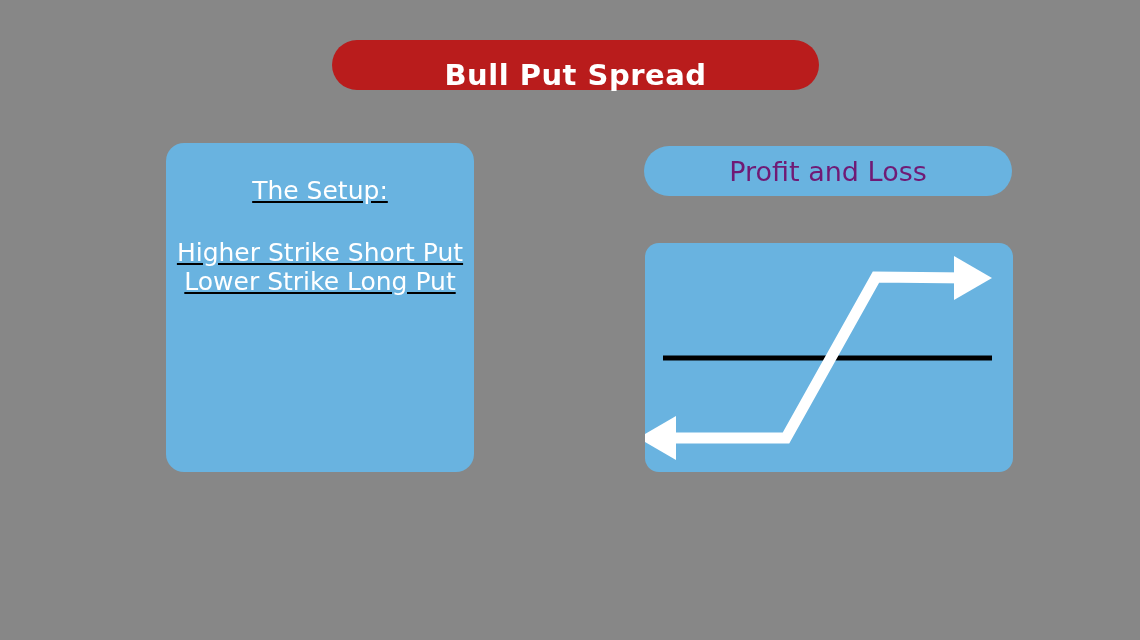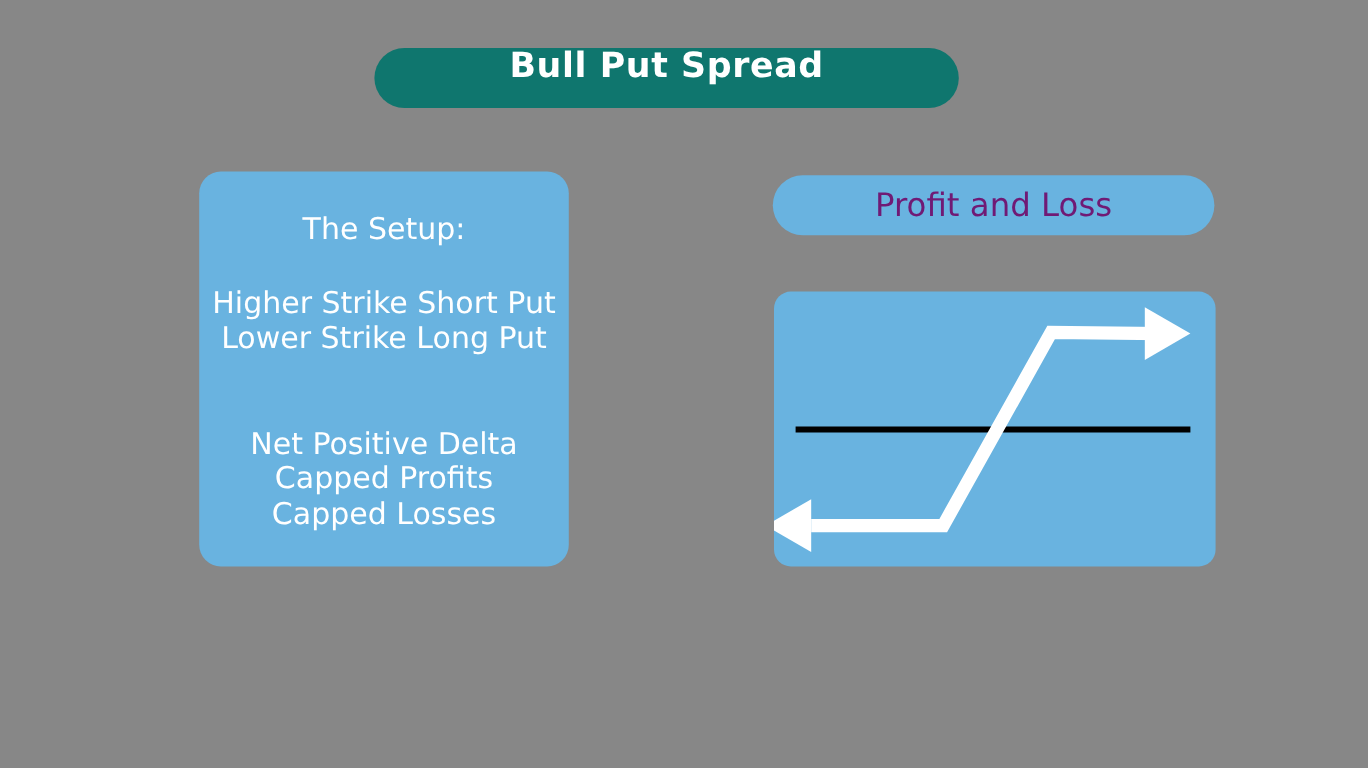--- a/index.html
+++ b/index.html
@@ -19,28 +19,28 @@
     position: absolute;
     left: 0;
     top: 0;
     width: 1140px;
     height: 640px;
   }
 
   
   .title-pill {
     position: absolute;
-    left: 312px;
+    left: 332px;
     top: 40px;
     width: 487px;
     height: 50px;
-    background: #0f766e;
+    background: #b91c1c;
     border-radius: 25px;
     display: flex;
-    align-items: flex-start;
+    align-items: flex-end;
     justify-content: center;
     box-sizing: border-box;
   }
   .title-pill .title-text {
     color: #ffffff;
     font-size: 29px;
     font-weight: bold;
     letter-spacing: 0.5px;
     line-height: 1;
     white-space: nowrap;
@@ -51,20 +51,21 @@
     position: absolute;
     left: 166px;
     top: 143px;
     width: 308px;
     height: 329px;
     background: #69b3e0;
     border-radius: 18px;
     box-sizing: border-box;
     padding-top: 34px;
     text-align: center;
+    text-decoration: underline;
   }
   .setup-heading {
     color: #ffffff;
     font-size: 25px;
     line-height: 1.15;
     white-space: nowrap;
   }
   .setup-group {
     margin-top: 32px;
   }
@@ -130,25 +131,20 @@
   </div>
 
   <div class="setup-card">
     <div class="setup-heading">The Setup:</div>
 
     <div class="setup-group">
       <div class="setup-line">Higher Strike Short Put</div>
       <div class="setup-line">Lower Strike Long Put</div>
     </div>
 
-    <div class="setup-group setup-group-2">
-      <div class="setup-line">Net Positive Delta</div>
-      <div class="setup-line">Capped Profits</div>
-      <div class="setup-line">Capped Losses</div>
-    </div>
   </div>
 
   <div class="pnl-pill">
     <span class="pnl-text">Profit and Loss</span>
   </div>
 
   <div class="chart-panel">
     <svg class="chart-svg" viewBox="0 0 368 229" preserveAspectRatio="none">
 
       <line id="zeroLine" x1="18" y1="115" x2="347" y2="115" stroke="#000000" stroke-width="5" stroke-linecap="butt"></line>

